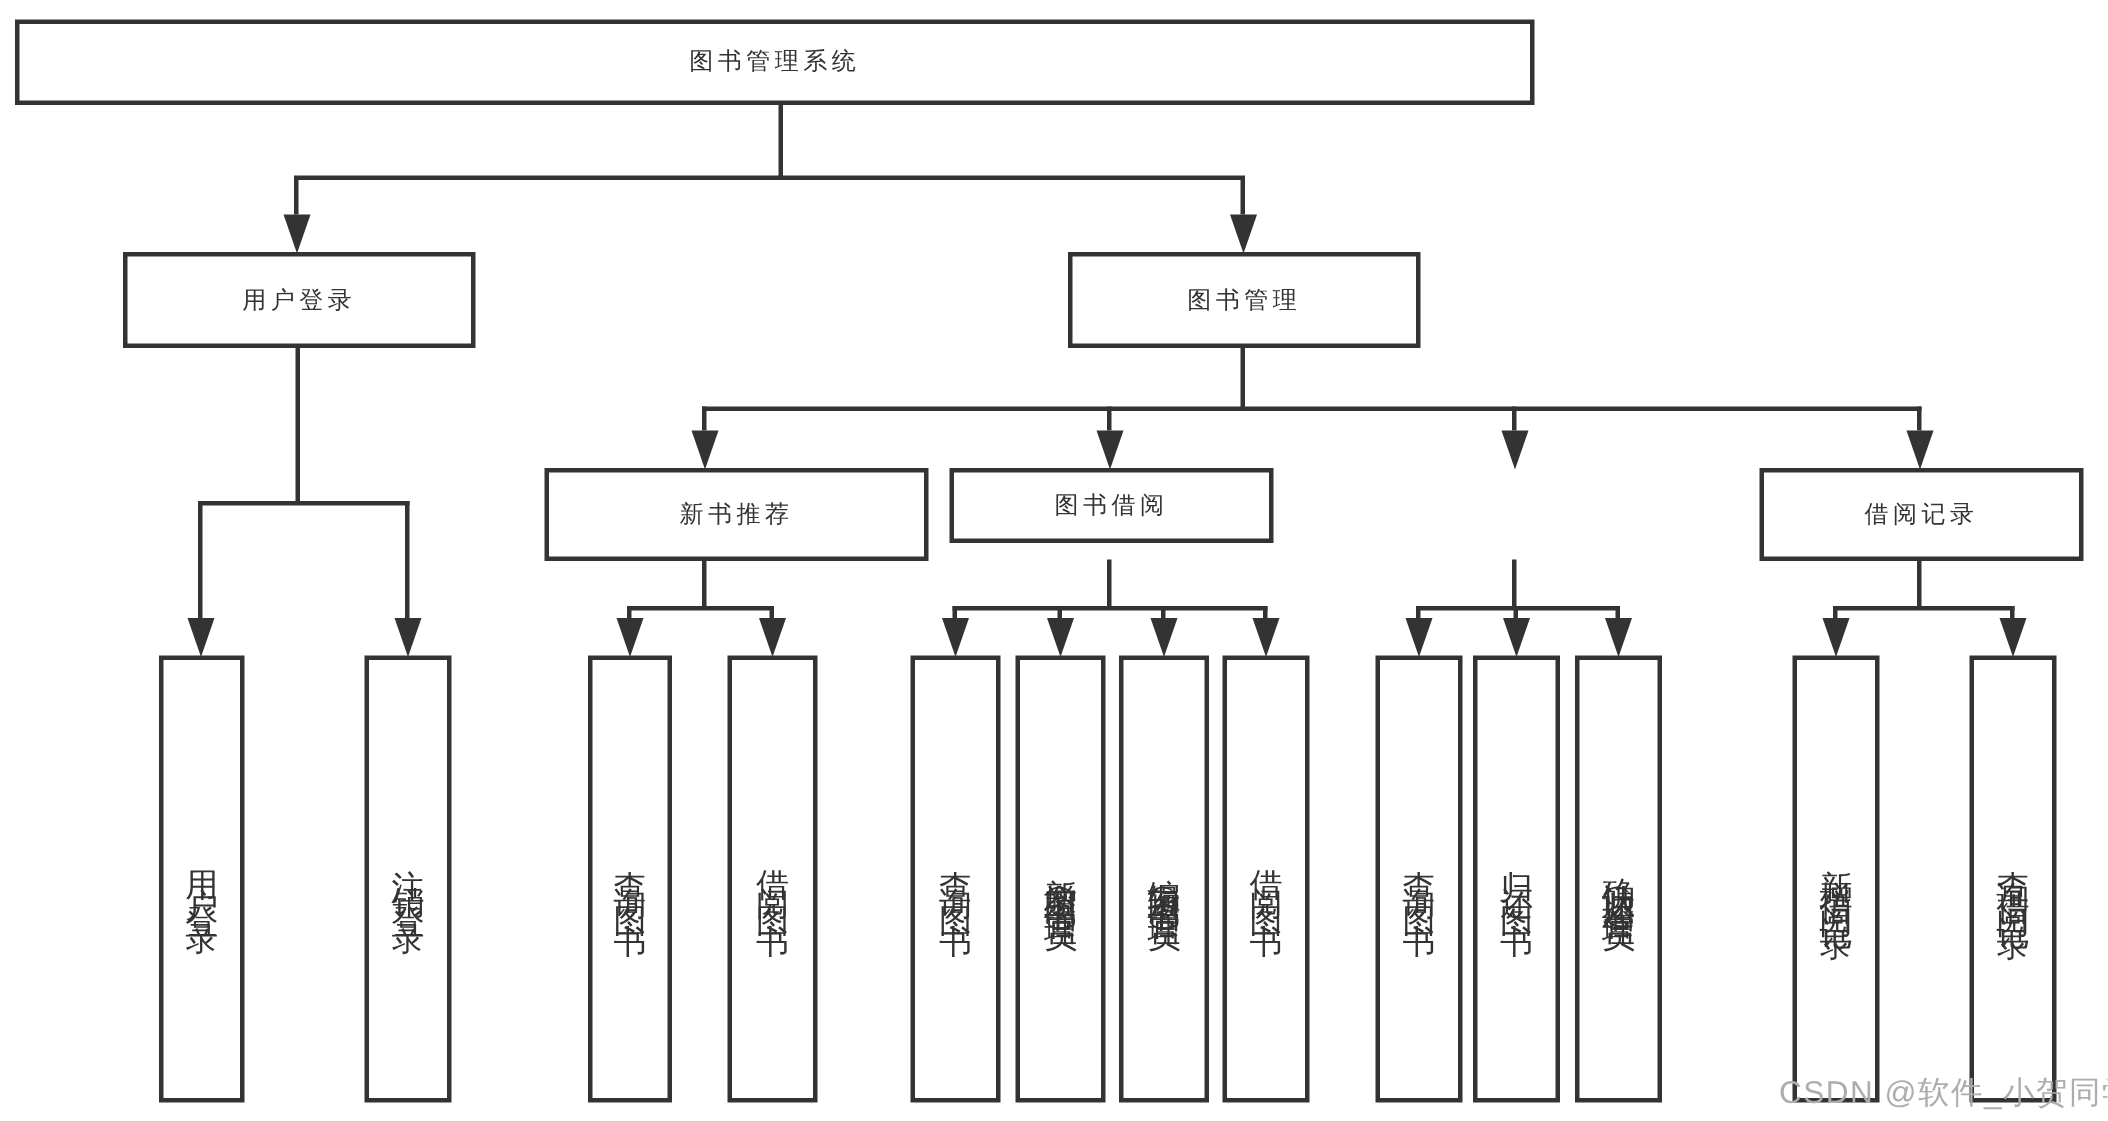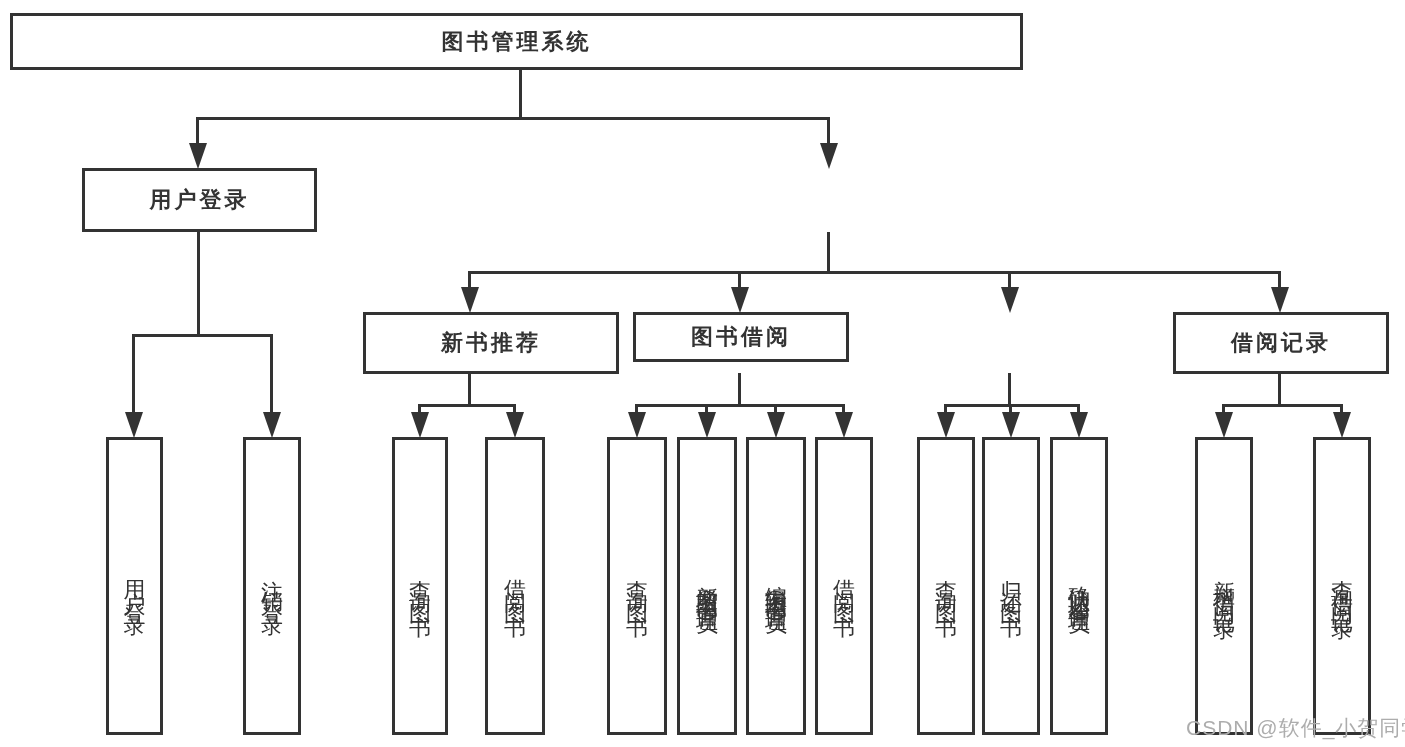--- a/index.html
+++ b/index.html
@@ -22,24 +22,24 @@
   }
   .box {
     position: absolute;
     border: 3px solid var(--line);
     background: #ffffff;
     display: flex;
     align-items: center;
     justify-content: center;
   }
   .hlabel {
-    font-size: 22px;
+    font-size: 16px;
     letter-spacing: 3px;
     color: var(--text);
-    font-weight: 700;
+    font-weight: 400;
     white-space: nowrap;
   }
   .vlabel {
     writing-mode: vertical-rl;
     text-orientation: mixed;
     font-size: 22px;
     color: var(--text);
     font-weight: 500;
     line-height: 1;
   }
@@ -72,20 +72,23 @@
 <body>
 
 <div class="canvas">
 
   <div class="box" style="left:10px;top:13px;width:1013px;height:57px">
     <span class="hlabel">图书管理系统</span>
   </div>
 
   <div class="box" style="left:82px;top:168px;width:235px;height:64px">
     <span class="hlabel">用户登录</span>
+  </div>
+  <div class="box" style="left:712px;top:168px;width:235px;height:64px">
+    <span class="hlabel">图书管理</span>
   </div>
 
   <div class="box" style="left:363px;top:312px;width:256px;height:62px">
     <span class="hlabel">新书推荐</span>
   </div>
   <div class="box" style="left:633px;top:312px;width:216px;height:50px">
     <span class="hlabel">图书借阅</span>
   </div>
   <div class="box" style="left:1173px;top:312px;width:216px;height:62px">
     <span class="hlabel">借阅记录</span>

